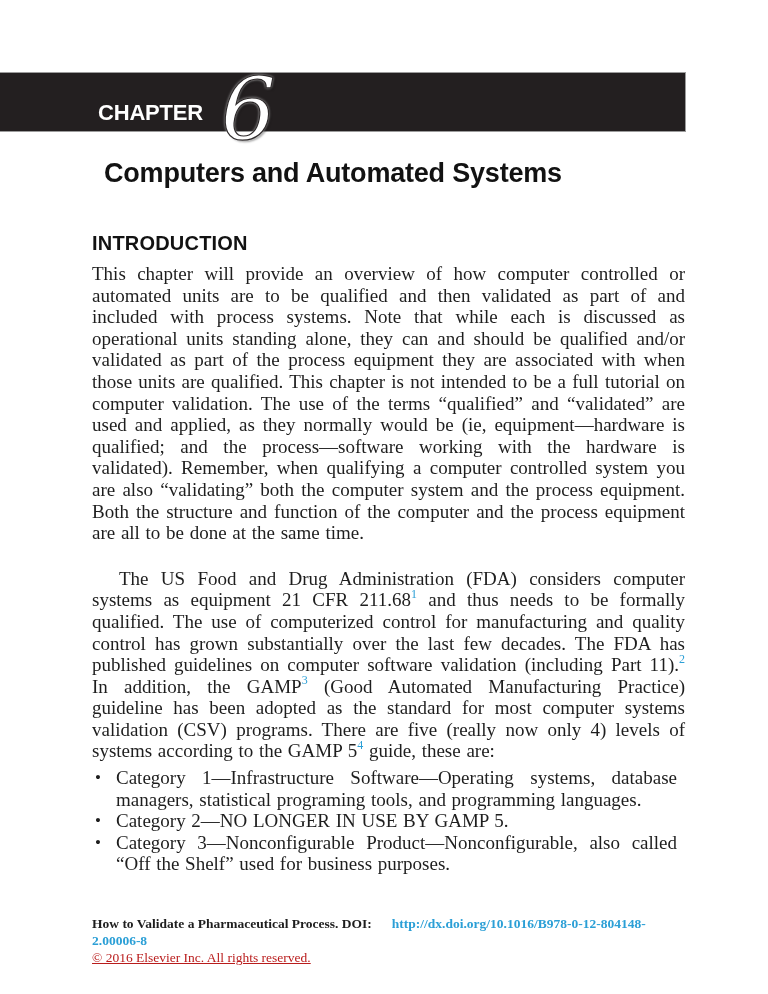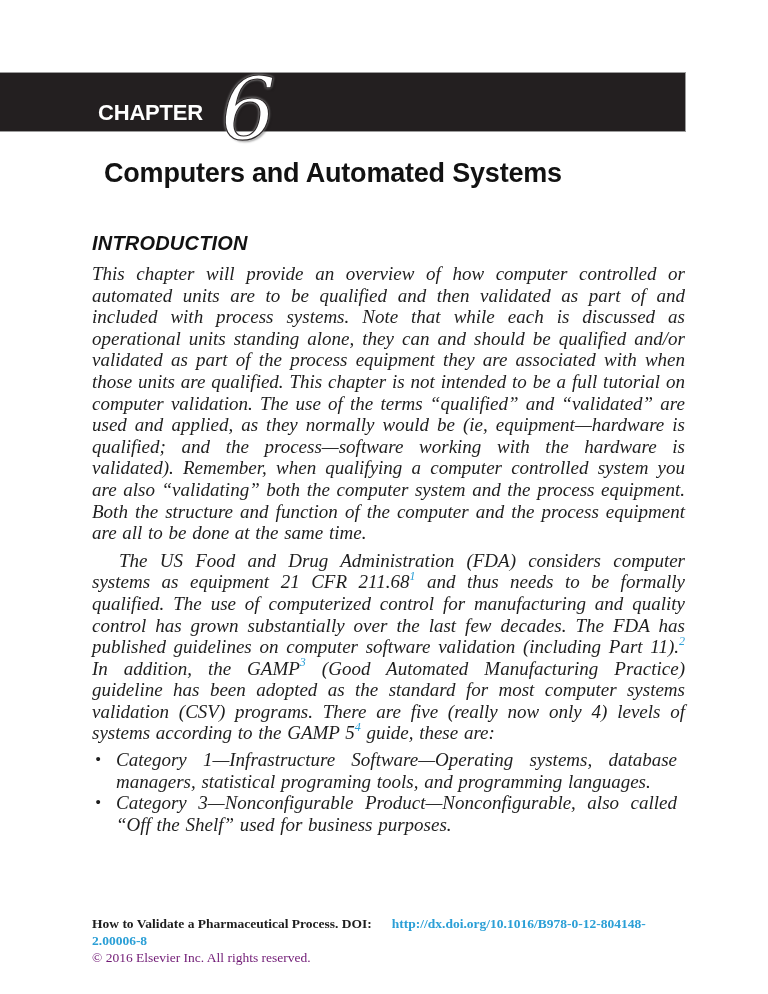--- a/index.html
+++ b/index.html
@@ -53,39 +53,38 @@
     font-family:"Liberation Sans", sans-serif;
     font-weight:bold;
     font-size:27px;
     letter-spacing:-0.2px;
     color:#121212;
   }
   .content{
     position:absolute;
     left:92px;top:233px;
     width:593px;
-    font-style:italic;
   }
   .section-heading{
     margin:0 0 9px 0;
     font-family:"Liberation Sans", sans-serif;
     font-weight:bold;
     font-size:20px;
     line-height:21px;
     letter-spacing:0.2px;
     color:#121212;
   }
   .para{
     margin:0;
     font-size:19px;
     line-height:21.6px;
     text-align:justify;
     word-spacing:0.05em;
   }
-  .para + .para{margin-top:6px;}
+  .para + .para{margin-top:24px;}
   .para.indent{text-indent:27px;}
   sup.ref{
     color:var(--link-blue);
     font-size:12px;
     line-height:0;
     position:relative;
     top:-1px;
     vertical-align:super;
   }
   ul.categories{
@@ -115,21 +114,21 @@
     line-height:17px;
   }
   .footer-line1{font-weight:bold;}
   .doi-link{
     color:var(--link-blue);
     font-weight:bold;
     text-decoration:none;
     margin-left:20px;
     cursor:pointer;
   }
-  .copyright{color:#701a75;}
+  .copyright{color:#b91c1c;text-decoration:underline;}
 </style>
 </head>
 <body>
 
 <div>
 
   <header class="banner">
     <span class="chapter-label">CHAPTER</span>
     <span class="chapter-number">6</span>
   </header>
@@ -139,20 +138,21 @@
   <section class="content">
     <h2 class="section-heading">INTRODUCTION</h2>
 
     <div>
         <p class="para">This chapter will provide an overview of how computer controlled or automated units are to be qualified and then validated as part of and included with process systems. Note that while each is discussed as operational units standing alone, they can and should be qualified and/or validated as part of the process equipment they are associated with when those units are qualified. This chapter is not intended to be a full tutorial on computer validation. The use of the terms “qualified” and “validated” are used and applied, as they normally would be (ie, equipment—hardware is qualified; and the process—software working with the hardware is validated). Remember, when qualifying a computer controlled system you are also “validating” both the computer system and the process equipment. Both the structure and function of the computer and the process equipment are all to be done at the same time.</p>
         <p class="para indent">The US Food and Drug Administration (FDA) considers computer systems as equipment 21 CFR 211.68<sup class="ref">1</sup> and thus needs to be formally qualified. The use of computerized control for manufacturing and quality control has grown substantially over the last few decades. The FDA has published guidelines on computer software validation (including Part 11).<sup class="ref">2</sup> In addition, the GAMP<sup class="ref">3</sup> (Good Automated Manufacturing Practice) guideline has been adopted as the standard for most computer systems validation (CSV) programs. There are five (really now only 4) levels of systems according to the GAMP 5<sup class="ref">4</sup> guide, these are:</p>
       </div>
 
     <ul class="categories">
         <li>Category 1—Infrastructure Software—Operating systems, database managers, statistical programing tools, and programming languages.</li>
+        <li>Category 2—NO LONGER IN USE BY GAMP 5.</li>
         <li>Category 3—Nonconfigurable Product—Nonconfigurable, also called “Off the Shelf” used for business purposes.</li>
       </ul>
   </section>
 
   <footer class="page-footer">
     <div class="footer-line1">
       <span>How to Validate a Pharmaceutical Process. DOI:</span><a class="doi-link">http://dx.doi.org/10.1016/B978-0-12-804148-2.00006-8</a>
     </div>
     <div class="copyright">© 2016 Elsevier Inc. All rights reserved.</div>
   </footer>

